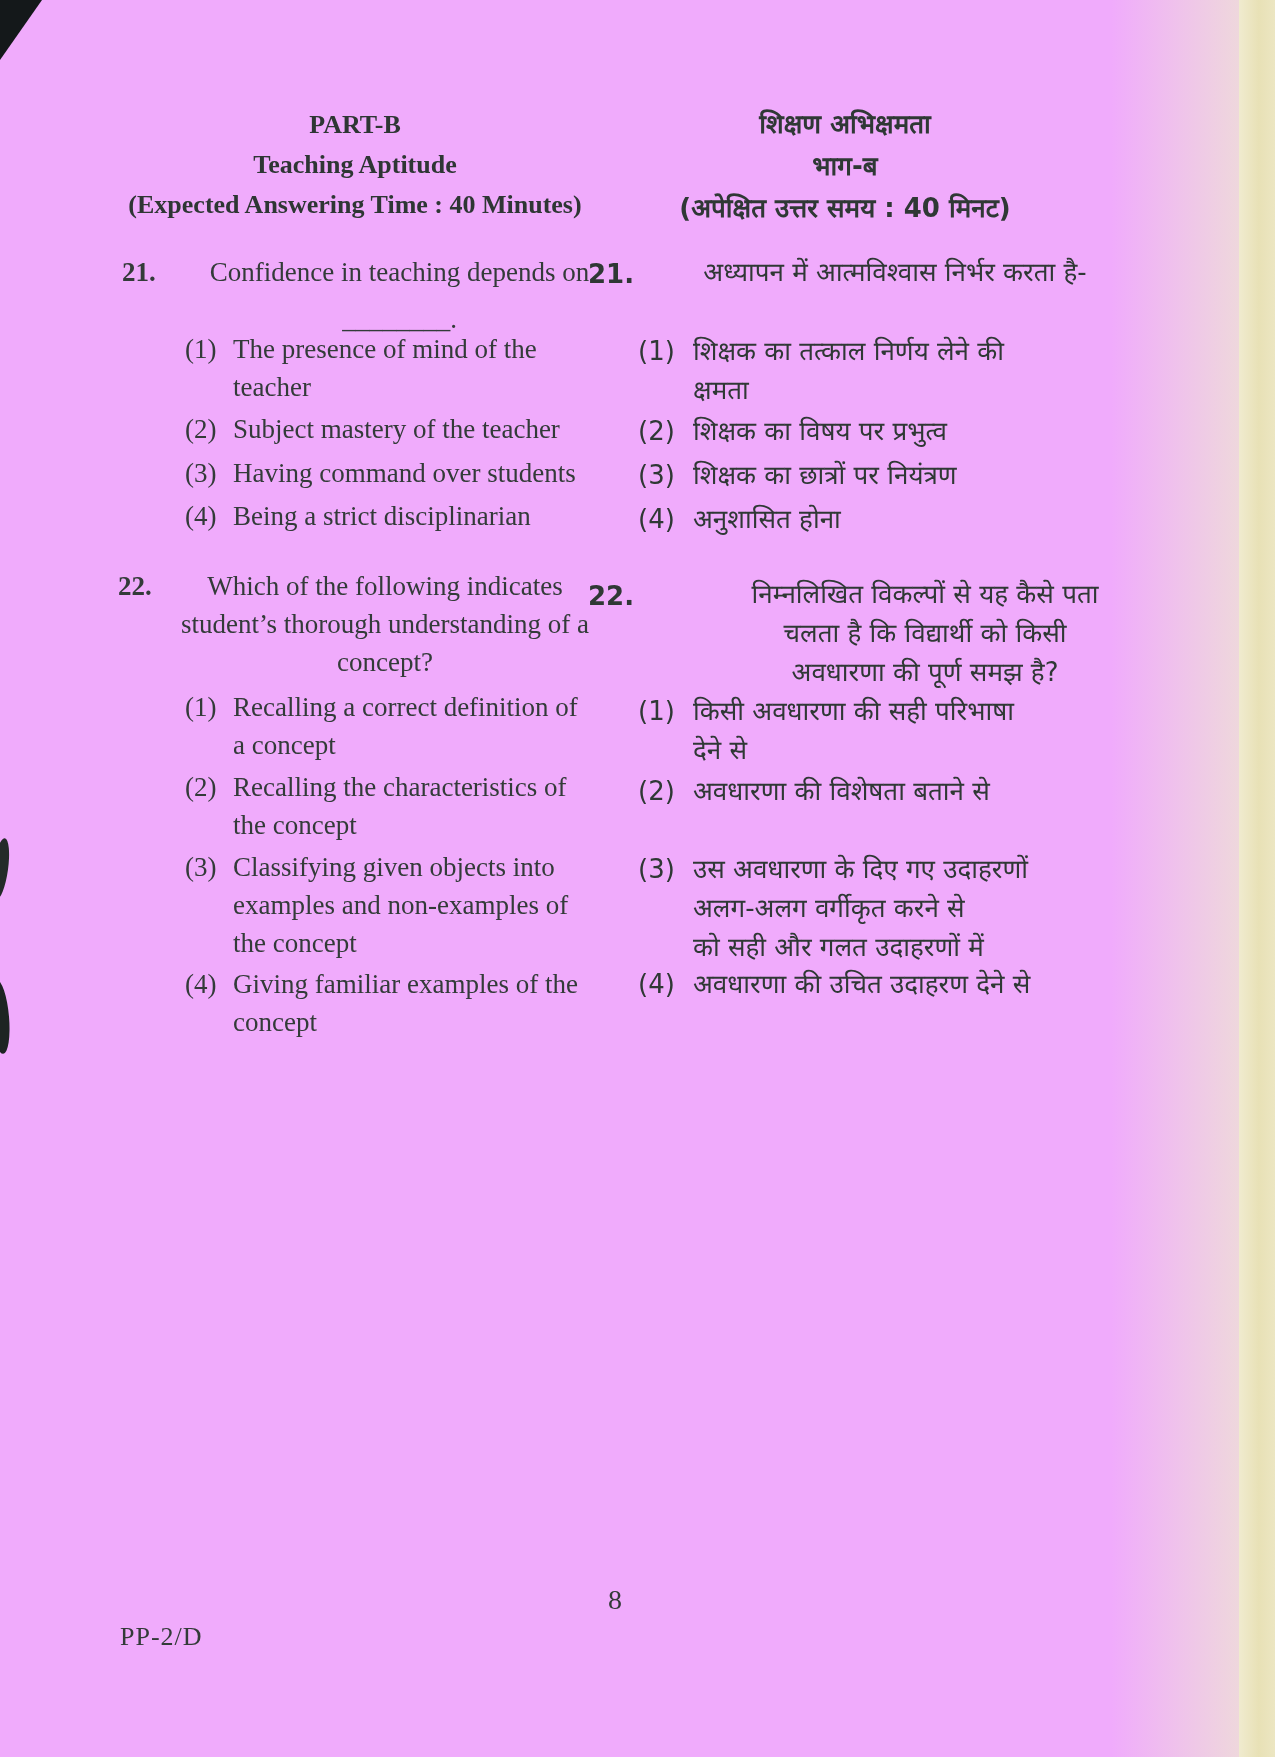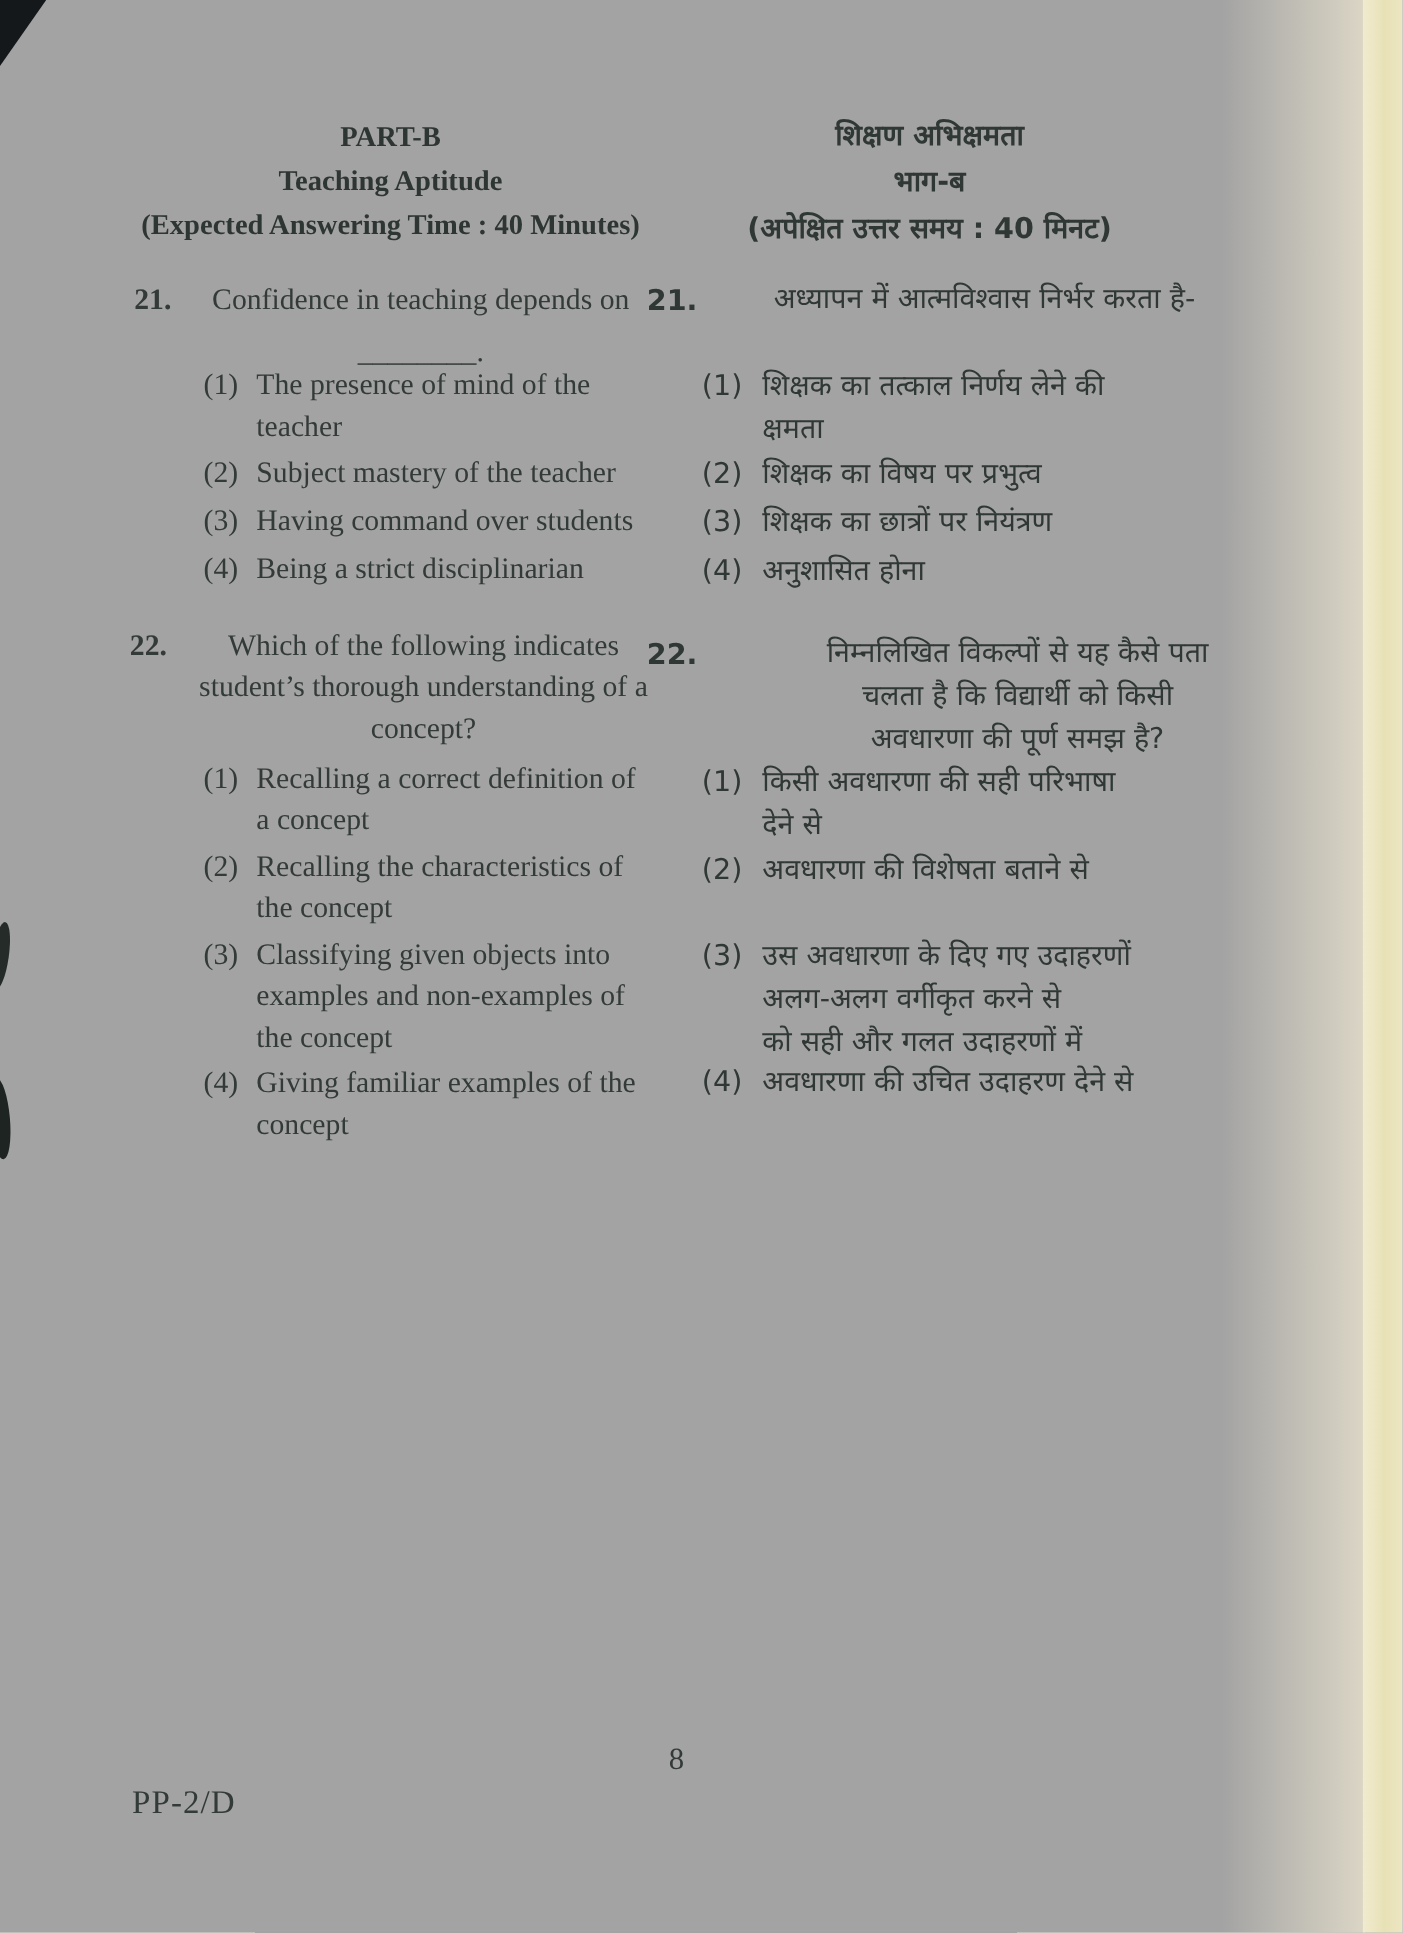--- a/index.html
+++ b/index.html
@@ -1,20 +1,20 @@
 <!DOCTYPE html>
 <html><head>
 <meta charset="utf-8">
 <style>
   html,body { margin:0; padding:0; background:#e8e6e0; }
   .page {
     position:relative;
     width:1275px; height:1757px;
     margin:0 auto;
-    background:#a3a3a3;
+    background:#f0abfc;
     overflow:hidden;
     font-family:"Liberation Serif","DejaVu Serif",serif;
     color:#333b39;
   }
   
   .corner-tl { position:absolute; left:0; top:0; width:42px; height:60px;
     background:#14181a; clip-path:polygon(0 0, 100% 0, 0 100%); }
   .edge-blob-1 { position:absolute; left:-7px; top:838px; width:15px; height:62px;
     background:#242b29; border-radius:50%; transform:rotate(8deg); }
   .edge-blob-2 { position:absolute; left:-9px; top:980px; width:18px; height:74px;
@@ -29,21 +29,21 @@
   .en { font-size:27px; line-height:38px; }
   .hi { font-family:"DejaVu Sans","Liberation Sans",sans-serif; font-size:26px; line-height:39px; color:#2f3835; }
   .hdr-en { font-size:26px; line-height:40px; font-weight:bold; color:#2e3634; }
   .hdr-hi { font-size:26px; line-height:42px; font-weight:bold; }
   .qnum { font-weight:bold; }
   .opt { position:absolute; }
   .opt .optnum { position:absolute; left:0; top:0; }
   .opt .opttext { position:absolute; left:48px; top:0; width:360px; }
   .opt-hi .opttext { left:55px; width:470px; }
   .footer-num { font-size:28px; }
-  .footer-code { font-size:30px; letter-spacing:1px; }
+  .footer-code { font-size:26px; letter-spacing:1px; }
 </style>
 </head>
 <body>
 
 <div class="page">
 
   <div class="corner-tl"></div>
   <div class="edge-blob-1"></div>
   <div class="edge-blob-2"></div>
   <div class="right-soft"></div>
@@ -55,21 +55,21 @@
     <div>(Expected Answering Time : 40 Minutes)</div>
   </div>
 
   <div class="abs hdr-hi hi center" style="left:615px; top:103px; width:460px;">
     <div>शिक्षण अभिक्षमता</div>
     <div>भाग-ब</div>
     <div>(अपेक्षित उत्तर समय : 40 मिनट)</div>
   </div>
 
   <div class="abs en qnum" style="left:122px; top:253px;">21.</div>
-  <div class="abs en" style="left:175px; top:253px; width:415px;">
+  <div class="abs en" style="left:192px; top:253px; width:415px;">
     <div>Confidence in teaching depends on</div>
     <div style="margin-top:9px;">________.</div>
   </div>
   <div class="opt en" style="left:185px; top:330px;">
     <span class="optnum">(1)</span>
     <span class="opttext">
       <div>The presence of mind of the</div>
       <div>teacher</div>
     </span>
   </div>

